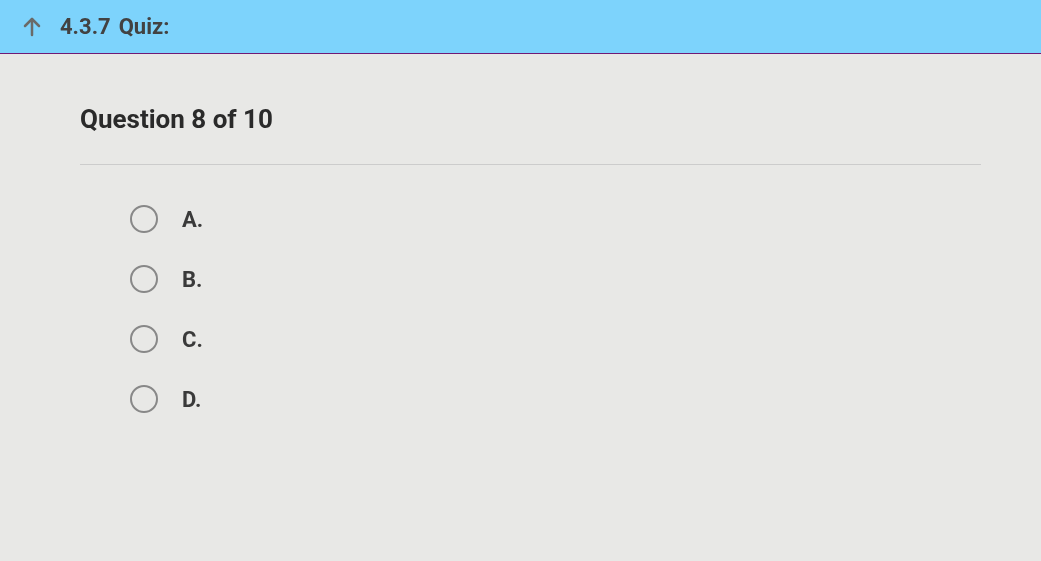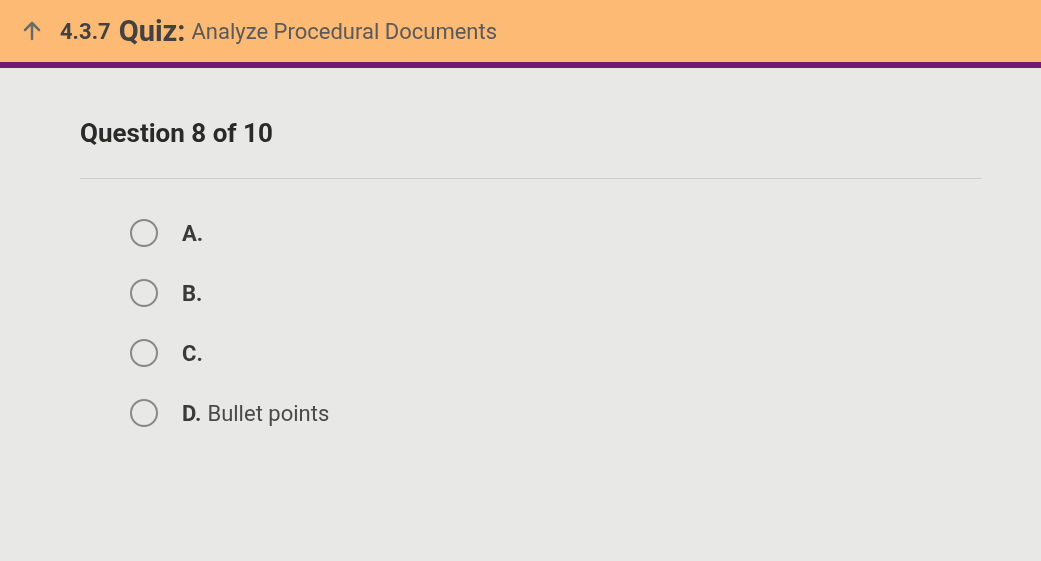--- a/index.html
+++ b/index.html
@@ -11,38 +11,38 @@
       font-family: -apple-system, BlinkMacSystemFont, 'Segoe UI', Roboto, Arial, sans-serif;
       background: #e8e8e6;
       width: 1041px;
       height: 561px;
       overflow: hidden;
     }
     .header {
       display: flex;
       align-items: center;
       padding: 14px 20px;
-      border-bottom: 6px solid #701a75;
-      background: #fdba74;
+      border-bottom: 1px solid #701a75;
+      background: #7dd3fc;
     }
     .back-icon {
       width: 24px;
       height: 24px;
       margin-right: 16px;
       color: #6a6a68;
       cursor: pointer;
     }
     .header-number {
       font-size: 22px;
       font-weight: 700;
       color: #424242;
       margin-right: 8px;
     }
     .header-quiz {
-      font-size: 29px;
+      font-size: 22px;
       font-weight: 700;
       color: #424242;
     }
     .header-title {
       font-size: 22px;
       font-weight: 400;
       color: #5a5a58;
       margin-left: 6px;
     }
     .content {
@@ -102,21 +102,20 @@
 
 <div class="header">
   <span class="back-icon">
     <svg viewBox="0 0 24 24" fill="none" stroke="currentColor" stroke-width="2.5" stroke-linecap="round" stroke-linejoin="round">
       <path d="M12 20 L12 4"></path>
       <path d="M5 11 L12 4 L19 11"></path>
     </svg>
   </span>
   <span class="header-number">4.3.7</span>
   <span class="header-quiz">Quiz:</span>
-  <span class="header-title">Analyze Procedural Documents</span>
 </div>
 
 <div class="content">
   <div class="question-header">Question 8 of 10</div>
   <hr class="divider">
   <div class="options">
     <div class="option">
       <div class="radio"></div>
       <span class="option-letter">A.</span>
     </div>
@@ -124,16 +123,15 @@
       <div class="radio"></div>
       <span class="option-letter">B.</span>
     </div>
     <div class="option">
       <div class="radio"></div>
       <span class="option-letter">C.</span>
     </div>
     <div class="option">
       <div class="radio"></div>
       <span class="option-letter">D.</span>
-      <span class="option-text">Bullet points</span>
     </div>
   </div>
 </div>
 
 </body></html>

